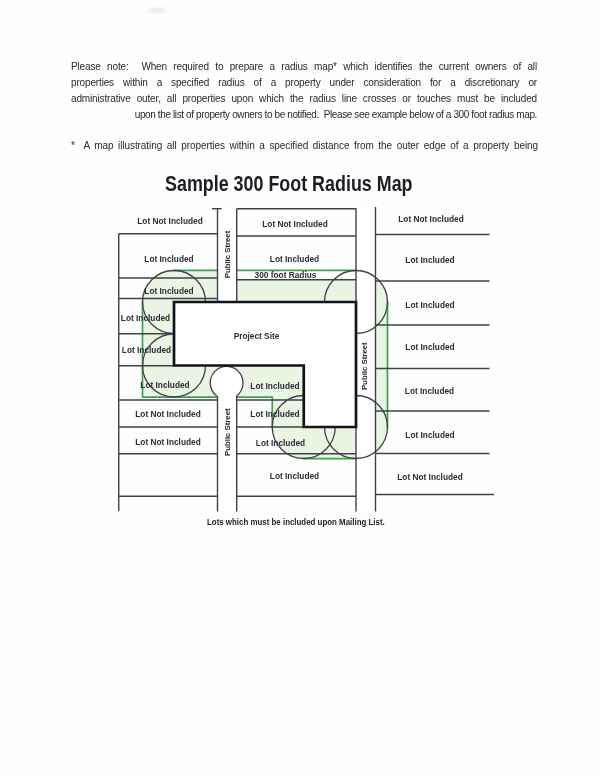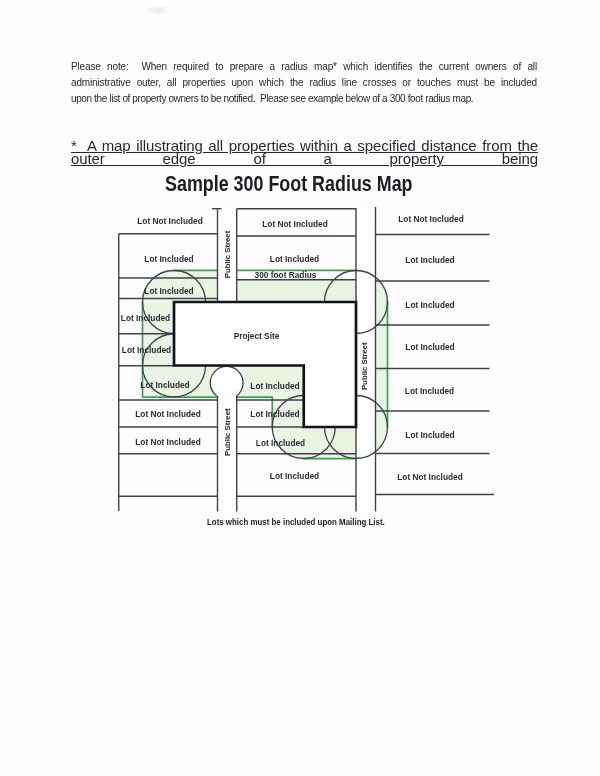--- a/index.html
+++ b/index.html
@@ -4,24 +4,25 @@
 <style>
   html,body{margin:0;padding:0;}
   body{width:600px;height:776px;background:#fefefe;font-family:"Liberation Sans",sans-serif;position:relative;overflow:hidden;}
   .t{position:absolute;color:#282832;}
   .j{text-align:justify;text-align-last:justify;}
 </style>
 </head>
 <body>
   <div class="t" style="left:71px;top:59px;width:466px;font-size:10px;line-height:15.85px;letter-spacing:-0.15px;">
     <div class="j">Please note: &nbsp;When required to prepare a radius map* which identifies the current owners of all</div>
+    <div class="j">properties within a specified radius of a property under consideration for a discretionary or</div>
     <div class="j">administrative outer, all properties upon which the radius line crosses or touches must be included</div>
-    <div style="letter-spacing:-0.38px;">upon the list of property owners to be notified.&nbsp; Please see example below of a 300 foot radius map.</div>
+    <div style="letter-spacing:-0.38px;text-align:right;">upon the list of property owners to be notified.&nbsp; Please see example below of a 300 foot radius map.</div>
   </div>
-  <div class="t" style="left:71px;top:139.4px;width:467px;font-size:15px;line-height:13.1px;letter-spacing:-0.08px;text-decoration:underline;">
+  <div class="t" style="left:71px;top:139.4px;width:467px;font-size:10px;line-height:13.1px;letter-spacing:-0.08px;">
     <div class="j">*&nbsp; A map illustrating all properties within a specified distance from the outer edge of a property being</div>
   </div>
   <div class="t" style="left:165px;top:173.6px;transform:scaleX(0.832);transform-origin:0 0;font-size:21.5px;font-weight:bold;line-height:21.5px;white-space:nowrap;color:#1c1c24;">Sample 300 Foot Radius Map</div>
   <div class="t" style="left:207.3px;top:517.2px;transform:scaleX(0.8);transform-origin:0 0;font-size:9.9px;font-weight:bold;line-height:10px;white-space:nowrap;color:#23232b;">Lots which must be included upon Mailing List.</div>
 
 <svg width="600" height="776" viewBox="0 0 600 776" style="position:absolute;left:0;top:0;" xmlns="http://www.w3.org/2000/svg">
 
   <path d="M174,270.5 L356,270.5 A31.5,31.5 0 0 1 387.5,302 L387.5,427 A31.5,31.5 0 0 1 356,458.5 L304,458.5 A31.5,31.5 0 0 1 272.25,427 L272.25,397 L142.5,397 L142.5,302 A31.5,31.5 0 0 1 174,270.5 Z" fill="#e9f4e3"></path>
 
   <rect x="236.7" y="269" width="119.3" height="10.5" fill="#fefefe"></rect>

